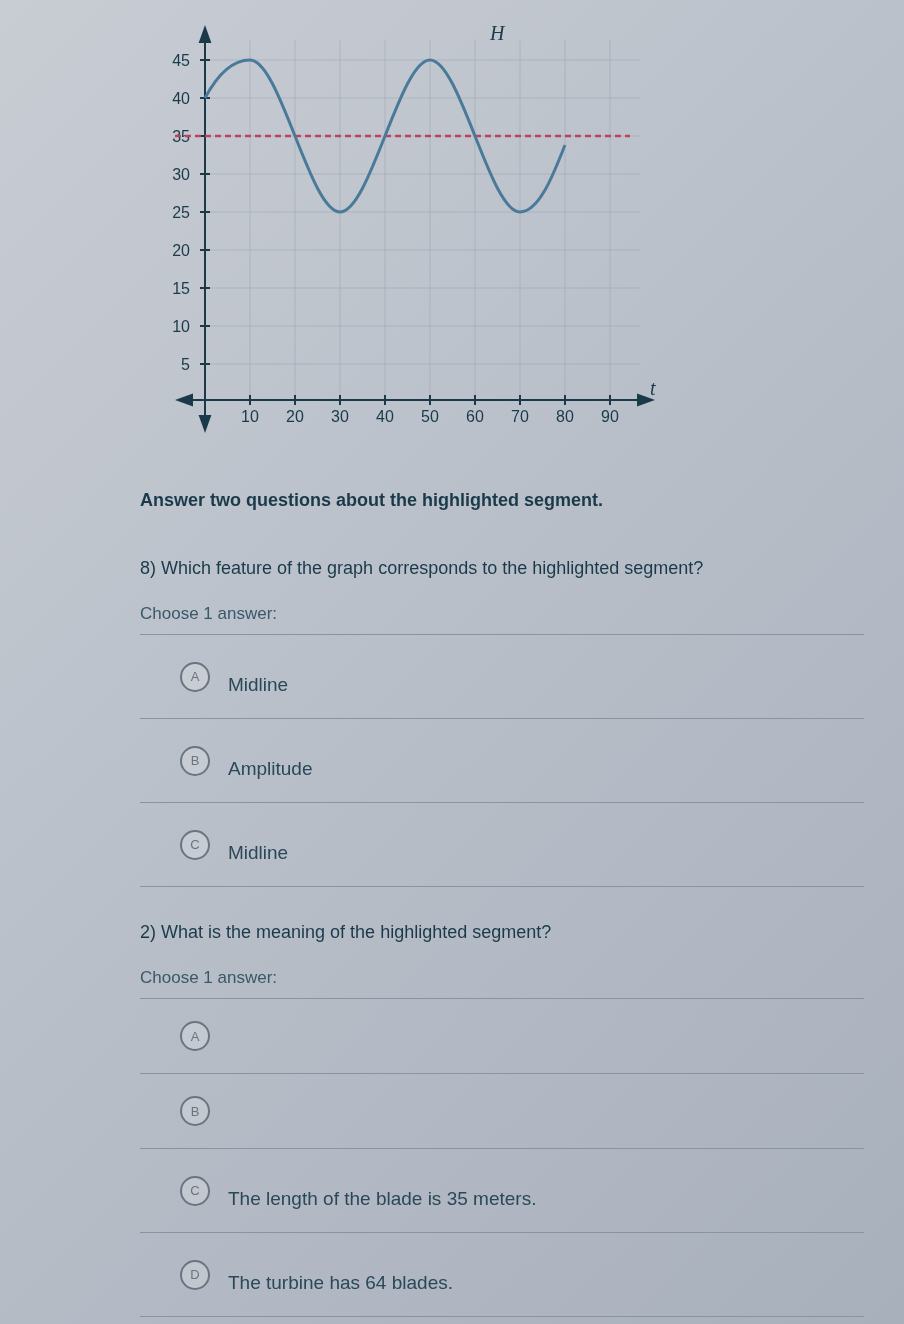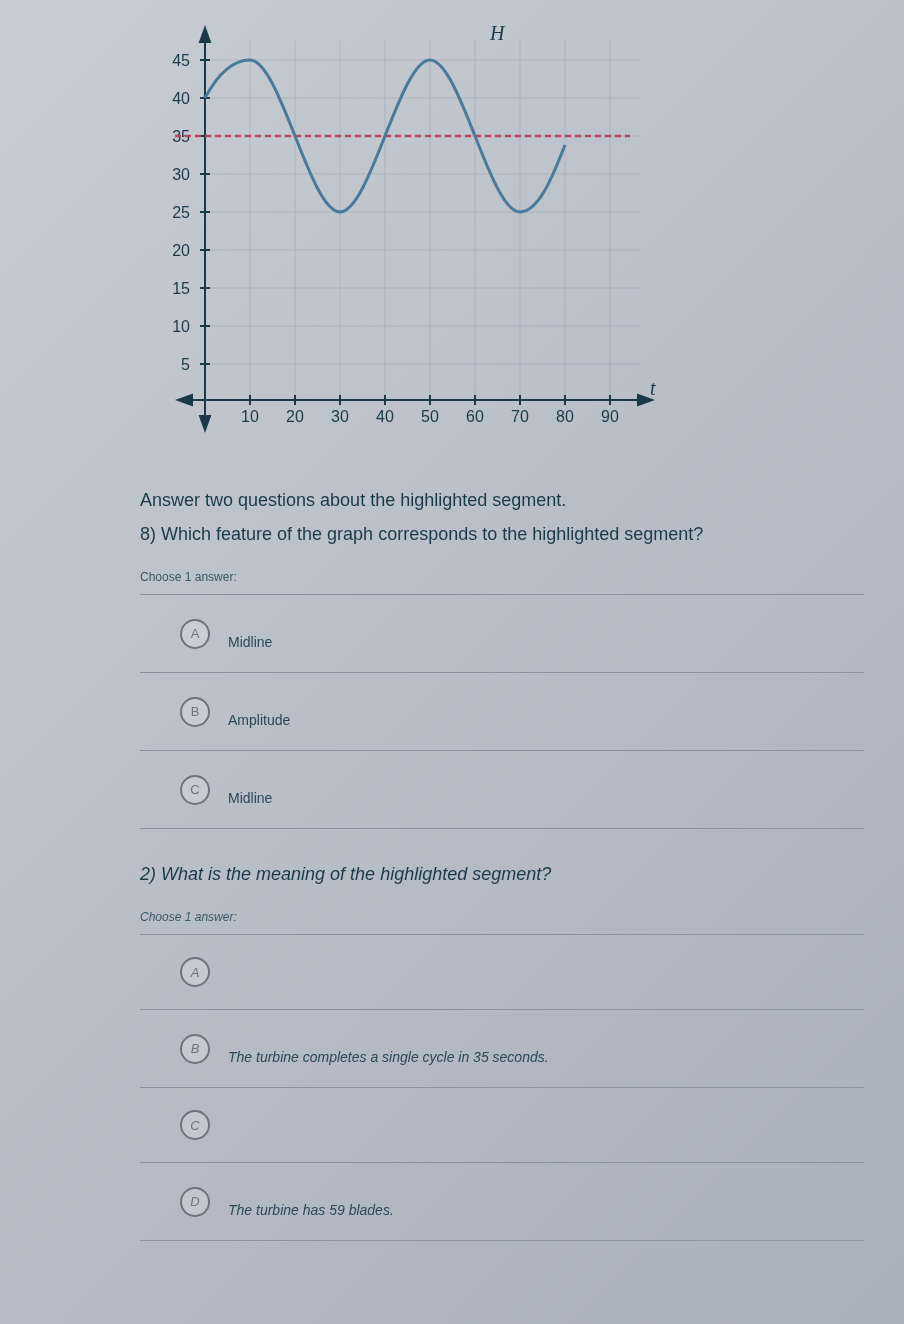--- a/index.html
+++ b/index.html
@@ -21,29 +21,30 @@
     position: relative;
     margin-bottom: 40px;
   }
   .chart-svg {
     width: 100%;
     height: 100%;
   }
   .prompt {
     font-size: 18px;
     color: #1a3a4a;
-    margin-bottom: 13px;
+    margin-bottom: 47px;
+    font-weight: bold;
   }
   .question {
     font-size: 18px;
     color: #1a3a4a;
     margin-bottom: 25px;
   }
   .choose {
-    font-size: 12px;
+    font-size: 17px;
     color: #3a5868;
     margin-bottom: 10px;
   }
   .options {
     border-top: 1px solid #8a94a0;
   }
   .option {
     display: flex;
     align-items: center;
     padding: 22px 10px 22px 40px;
@@ -58,27 +59,26 @@
     border: 2px solid #6a7580;
     display: flex;
     align-items: center;
     justify-content: center;
     font-size: 13px;
     color: #6a7580;
     flex-shrink: 0;
     background: rgba(255,255,255,0.2);
   }
   .option-label {
-    font-size: 14px;
+    font-size: 19px;
     color: #2a4858;
     margin-top: 17px;
   }
   .q2 {
     margin-top: 35px;
-    font-style: italic;
   }
   .axis-label {
     font-family: serif;
     font-style: italic;
     font-size: 20px;
     fill: #1a3a4a;
   }
   .tick-label {
     font-size: 16px;
     fill: #1a3a4a;
@@ -234,25 +234,25 @@
   <div class="q2">
     <p class="question">2) What is the meaning of the highlighted segment?</p>
     <p class="choose">Choose 1 answer:</p>
 
     <div class="options">
       <div class="option">
         <div class="option-circle">A</div>
       </div>
       <div class="option">
         <div class="option-circle">B</div>
-        <div class="option-label">The turbine completes a single cycle in 35 seconds.</div>
       </div>
       <div class="option">
         <div class="option-circle">C</div>
+        <div class="option-label">The length of the blade is 35 meters.</div>
       </div>
       <div class="option">
         <div class="option-circle">D</div>
-        <div class="option-label">The turbine has 59 blades.</div>
+        <div class="option-label">The turbine has 64 blades.</div>
       </div>
     </div>
   </div>
 
 </div>
 
 </body></html>

